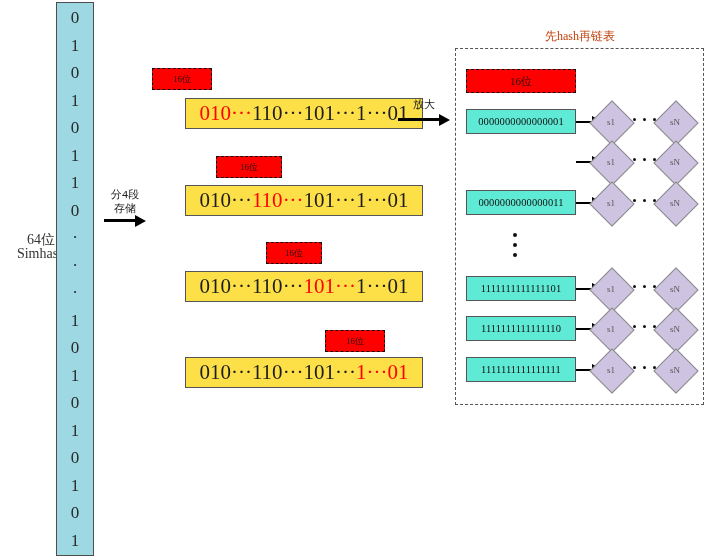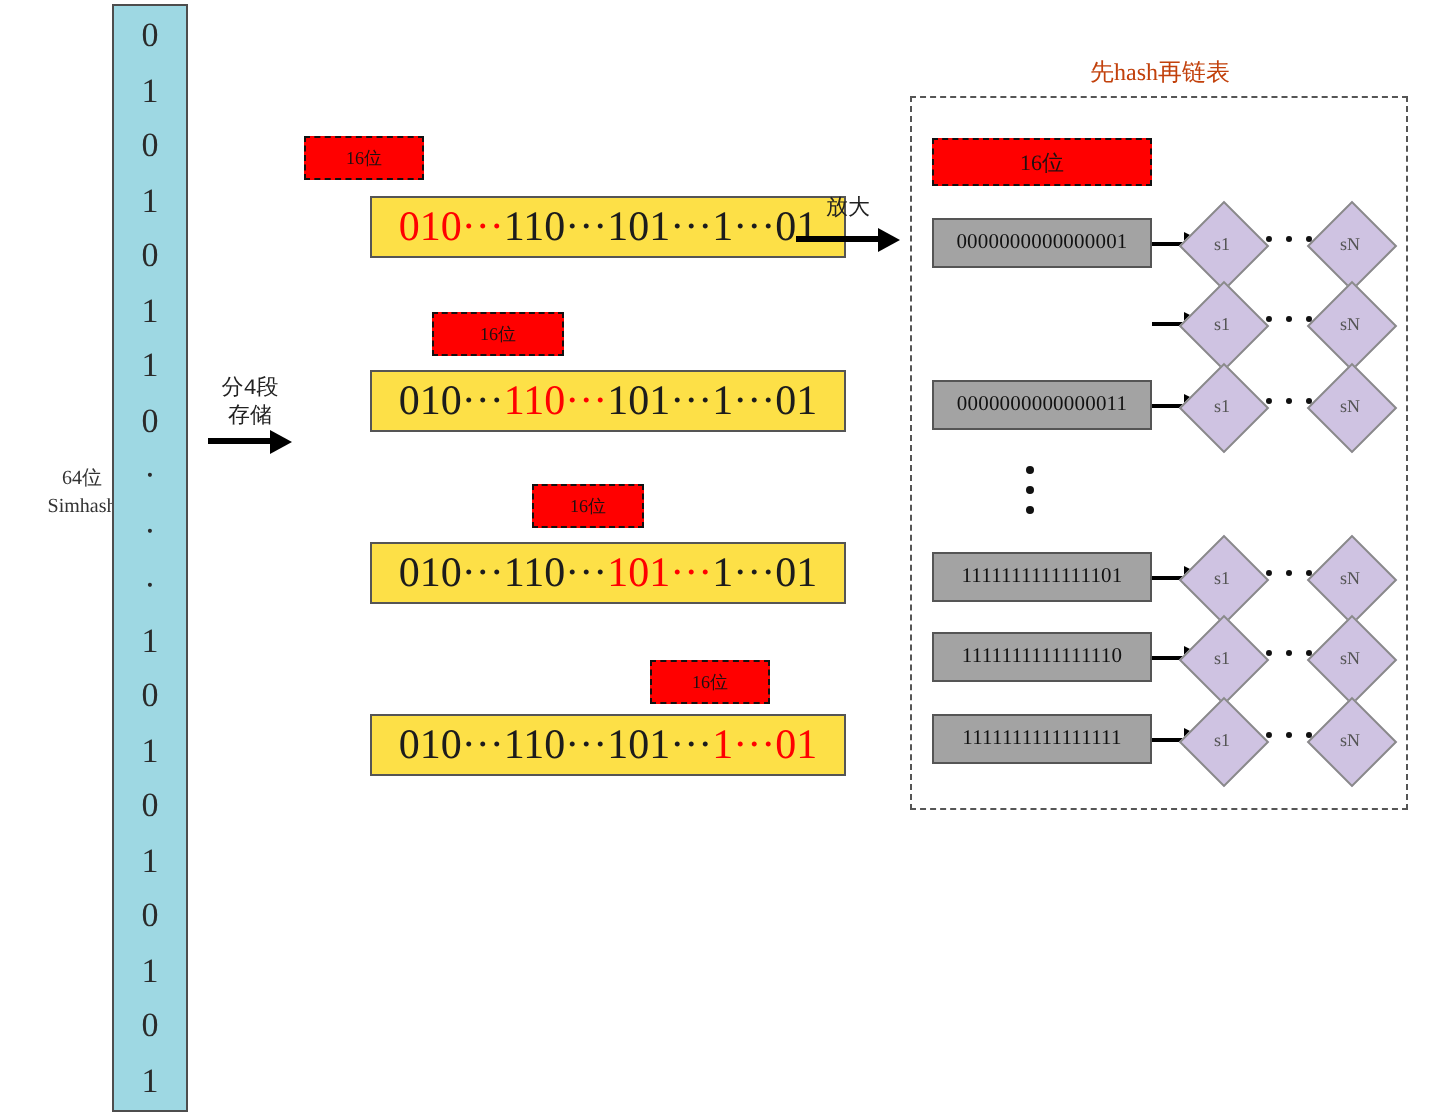--- a/index.html
+++ b/index.html
@@ -6,21 +6,21 @@
   body{
     width:720px;height:558px;position:relative;overflow:hidden;
     font-family:"Liberation Serif","DejaVu Serif",serif;
     color:#1a1a1a;
   }
   .stage{position:absolute;left:0;top:0;width:720px;height:558px;}
 
   
   #simhash-label{
     position:absolute;left:2px;top:233px;width:78px;
-    text-align:center;font-size:10px;line-height:14px;color:#333;
+    text-align:center;font-size:14px;line-height:14px;color:#333;
   }
   #simhash-column{
     position:absolute;left:56px;top:2px;width:38px;height:554px;
     background:#9ed8e3;border:1.5px solid #4d4d4d;
     display:flex;flex-direction:column;align-items:center;
     justify-content:space-between;padding:6px 0 6px 0;
     box-sizing:border-box;
   }
   #simhash-column .bit{
     font-size:17px;line-height:17px;color:#2a2a2a;
@@ -76,21 +76,21 @@
     position:absolute;left:466px;top:69px;width:110px;height:24px;
     background:#ff0000;border:1.5px dashed #111;box-sizing:border-box;
     display:flex;align-items:center;justify-content:center;
     font-size:11px;color:#201010;
   }
   .bucket-row{
     position:absolute;left:0;height:25px;width:249px;
   }
   .bucket-box{
     position:absolute;left:11px;top:0;width:110px;height:25px;
-    background:#a3a3a3;border:1.5px solid #555;box-sizing:border-box;
+    background:#5eead4;border:1.5px solid #555;box-sizing:border-box;
     display:flex;align-items:center;justify-content:center;
     font-size:10.5px;color:#111;letter-spacing:0.1px;white-space:nowrap;
     font-family:"Liberation Serif","DejaVu Serif",serif;
   }
   .bucket-arrow{
     position:absolute;left:121px;top:11.5px;width:17px;height:2.5px;background:#000;
   }
   .bucket-arrow:after{
     content:"";position:absolute;right:-9px;top:-4.2px;
     width:0;height:0;border-top:5.5px solid transparent;

